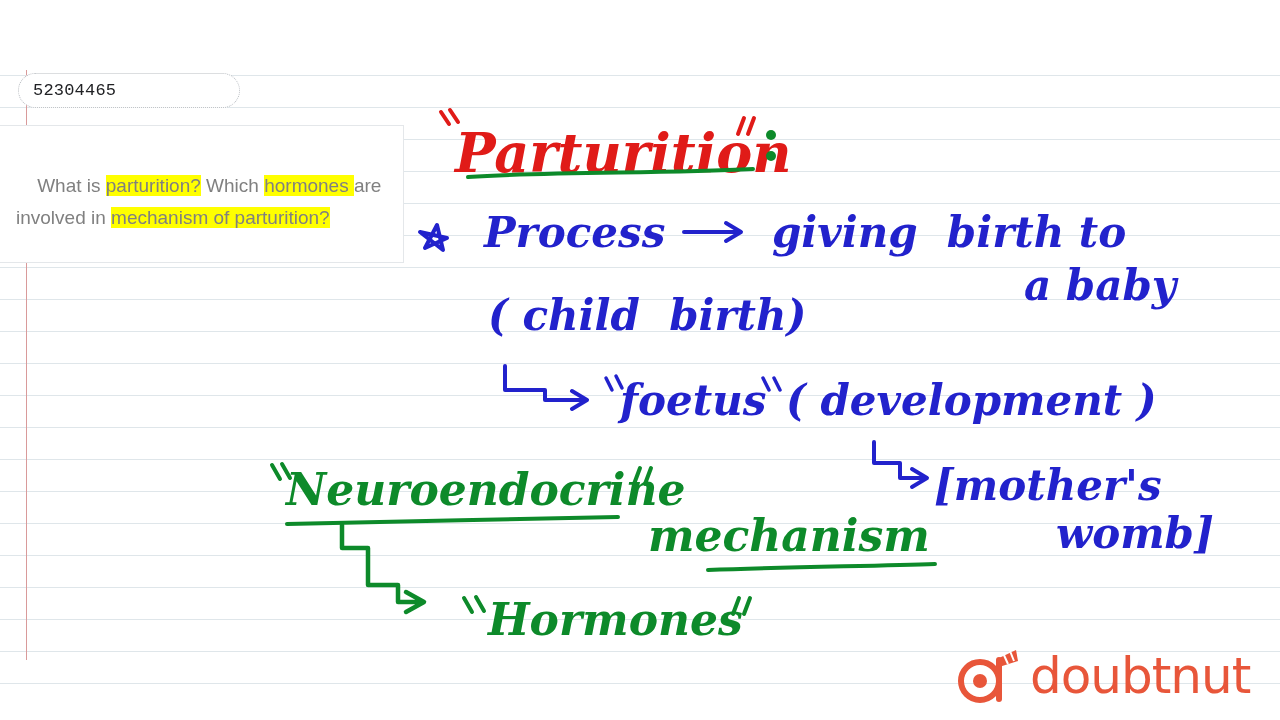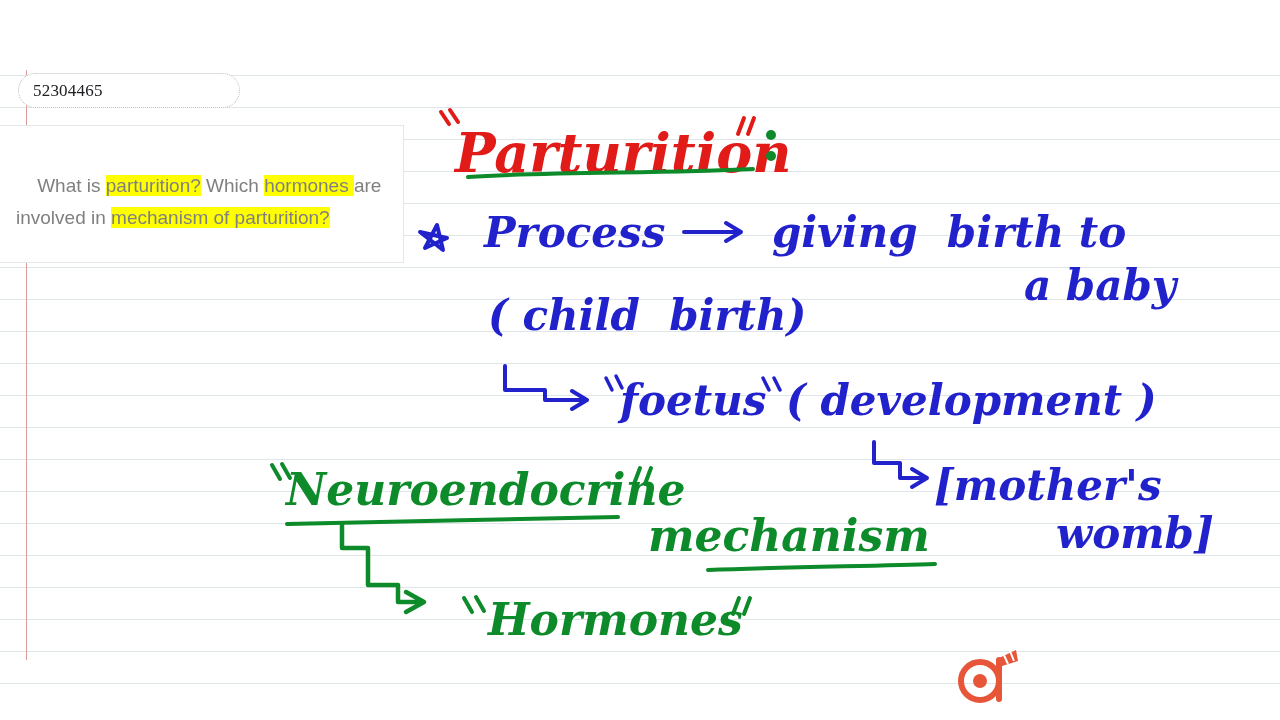--- a/index.html
+++ b/index.html
@@ -49,21 +49,21 @@
     background: #ffffff;
     box-sizing: border-box;
     display: flex;
     align-items: center;
     padding-left: 14px;
   }
   #id-chip .val {
     font-size: 17px;
     color: #202124;
     letter-spacing: 0.2px;
-    font-family: Liberation Serif, serif;
+    font-family: Liberation Mono, monospace;
   }
 
   
   #question-card {
     position: absolute;
     left: -2px;
     top: 125px;
     width: 406px;
     height: 138px;
     background: #ffffff;
@@ -247,13 +247,14 @@
 </svg>
 
 <div id="logo">
   <svg width="62" height="58" viewBox="0 0 62 58">
     <circle cx="22" cy="34" r="19" fill="none" stroke="#e8563a" stroke-width="6"></circle>
     <circle cx="22" cy="34" r="7" fill="#e8563a"></circle>
     <path d="M41,52 L41,13" stroke="#e8563a" stroke-width="6" stroke-linecap="round" fill="none"></path>
     <path d="M41,11 L58,3 L60,14 L41,20 Z" fill="#e8563a"></path>
     <path d="M45,6 L50,17 M52,4 L56,14" stroke="#ffffff" stroke-width="2" fill="none"></path>
   </svg>
+  <div id="logo-word">doubtnut</div>
 </div>
 
 </body></html>

